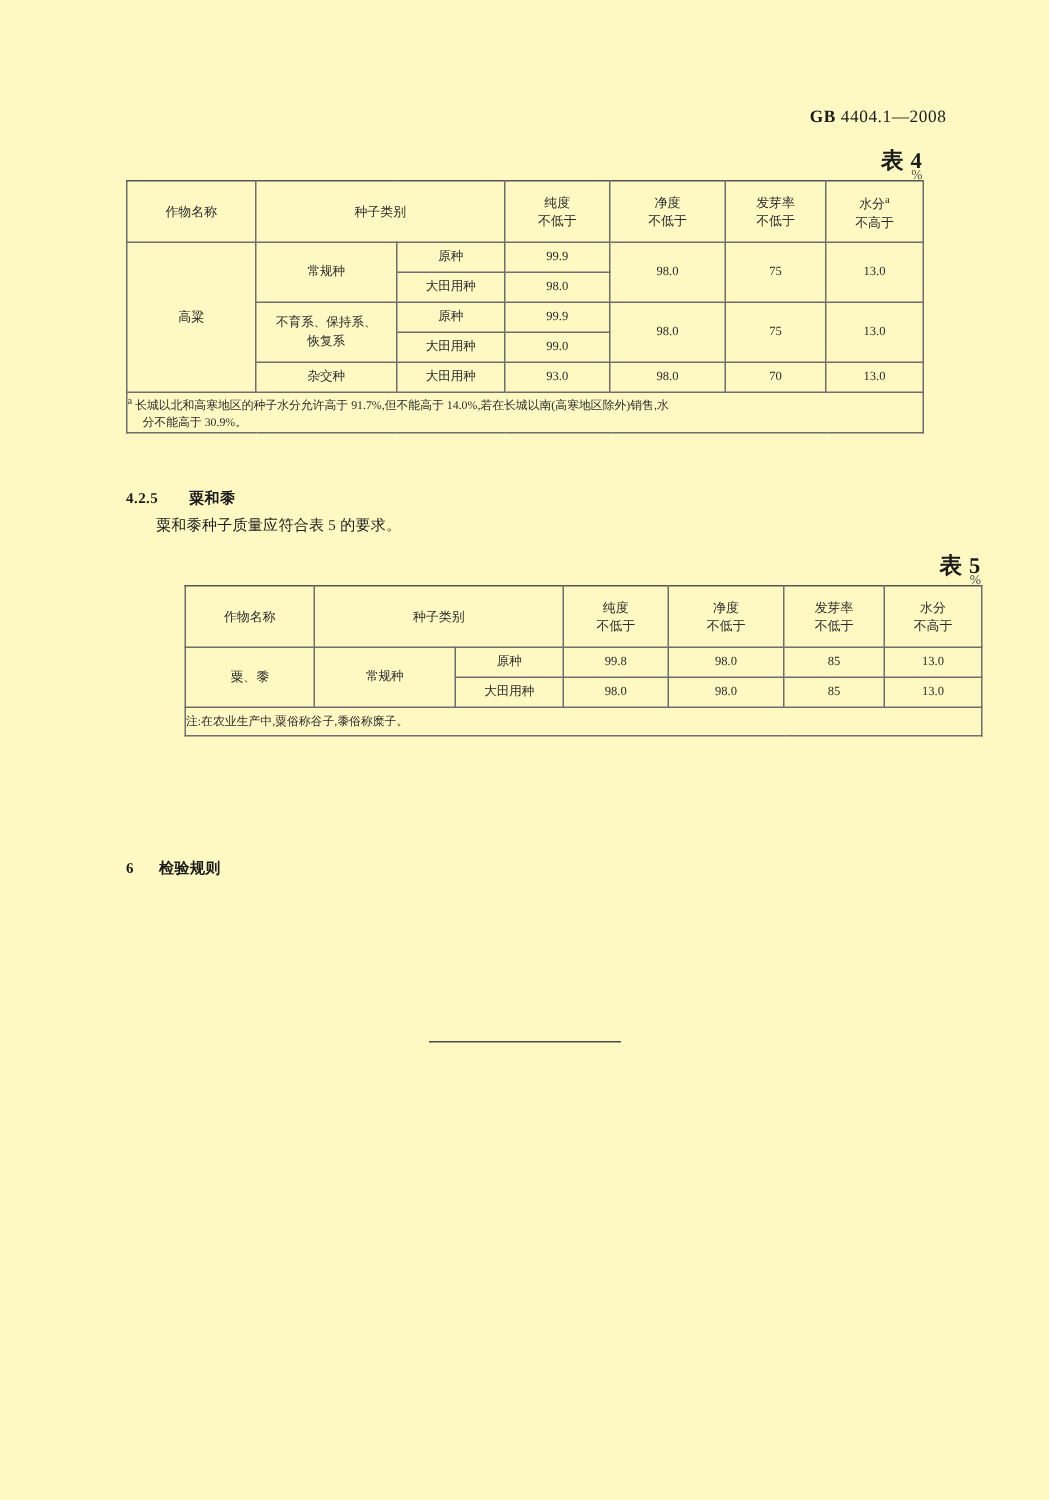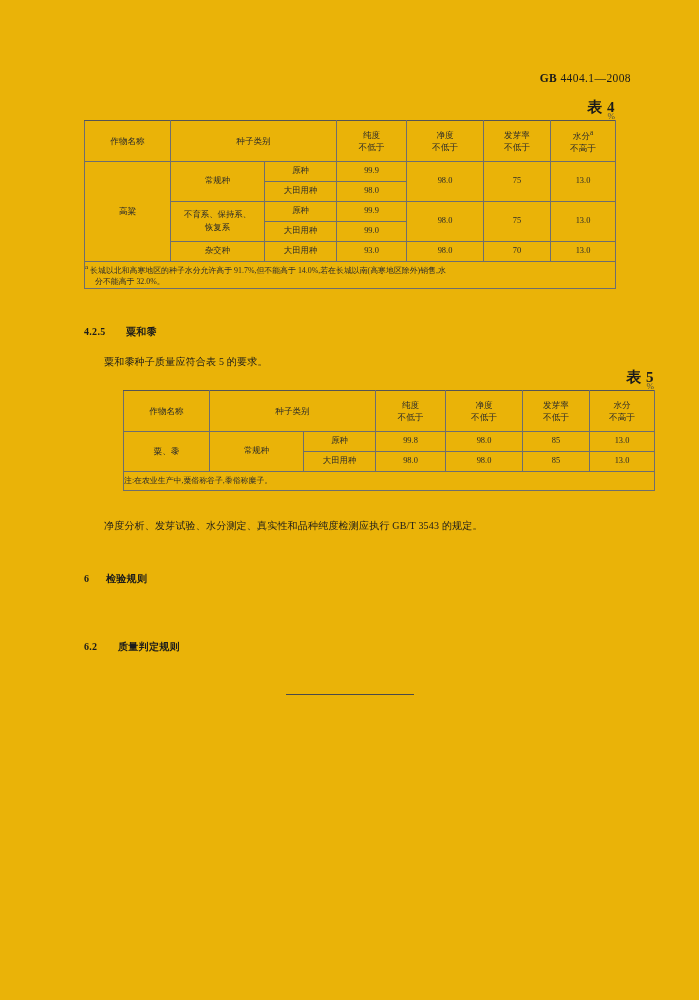--- a/index.html
+++ b/index.html
@@ -13,21 +13,21 @@
     font-family: "Liberation Serif", "DejaVu Serif", serif;
     color: #1c1c1c;
     position: relative;
     overflow: hidden;
   }
   .page {
     position: absolute;
     left: 0; top: 0;
     width: 699px;
     height: 1000px;
-    background: #eab308;
+    background: #fef9c3;
   }
   
   .std-header {
     position: absolute;
     right: 68px;
     top: 72px;
     font-size: 11.5px;
     letter-spacing: 0.4px;
     color: #1a1a1a;
     white-space: nowrap;
@@ -208,32 +208,32 @@
           <td>93.0</td>
           <td>98.0</td>
           <td>70</td>
           <td>13.0</td>
         </tr>
 
         <tr class="thickline">
           <td colspan="7" class="note-cell">
             <sup>a</sup>
             <span>长城以北和高寒地区的种子水分允许高于 91.7%,但不能高于 14.0%,若在长城以南(高寒地区除外)销售,水</span><br>
-            <span style="padding-left:10px;display:inline-block;">分不能高于 32.0%。</span>
+            <span style="padding-left:10px;display:inline-block;">分不能高于 30.9%。</span>
           </td>
         </tr>
       </tbody>
     </table>
   </div>
 
   <div class="sec" style="top:325px;">
     <div class="sec-head">
       <span class="num w3">4.2.5</span><span>粟和黍</span>
     </div>
-    <div class="sec-body" style="margin-top:16px;">粟和黍种子质量应符合表 5 的要求。</div>
+    <div class="sec-body" style="margin-top:4px;">粟和黍种子质量应符合表 5 的要求。</div>
   </div>
 
   <div class="table-block" style="top:368px;margin-left:39px;">
     <div class="tbl-caption">表 5</div>
     <div class="tbl-unit">%</div>
     <table class="gbtable">
       <colgroup>
         <col style="width:86px">
         <col style="width:94px">
         <col style="width:72px">
@@ -280,33 +280,29 @@
           <td>13.0</td>
         </tr>
         <tr class="thickline">
           <td colspan="7" class="note-cell" style="height:18px;">注:在农业生产中,粟俗称谷子,黍俗称糜子。</td>
         </tr>
       </tbody>
     </table>
   </div>
 
   <div class="sec" style="top:513px;">
-    <div class="sec-body" style="margin-top:6px;">净度分析、发芽试验、水分测定、真实性和品种纯度检测应执行 GB/T 3543 的规定。</div>
   </div>
 
   <div class="sec" style="top:572px;">
     <div class="sec-head">
       <span class="num w1">6</span><span>检验规则</span>
     </div>
   </div>
 
   <div class="sec" style="top:600px;">
   </div>
 
   <div class="sec" style="top:640px;">
-    <div class="sec-head">
-      <span class="num w2">6.2</span><span>质量判定规则</span>
-    </div>
   </div>
 
   <div class="end-rule" style="top:694px;"></div>
 
 </div>
 
 </body></html>

